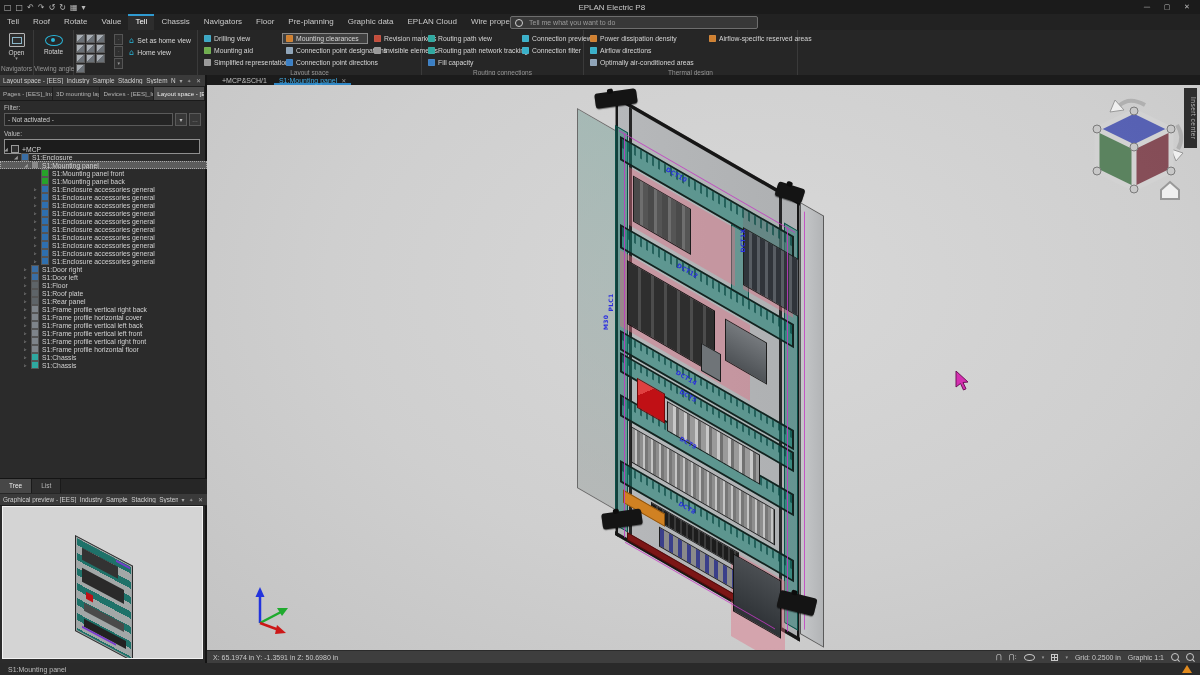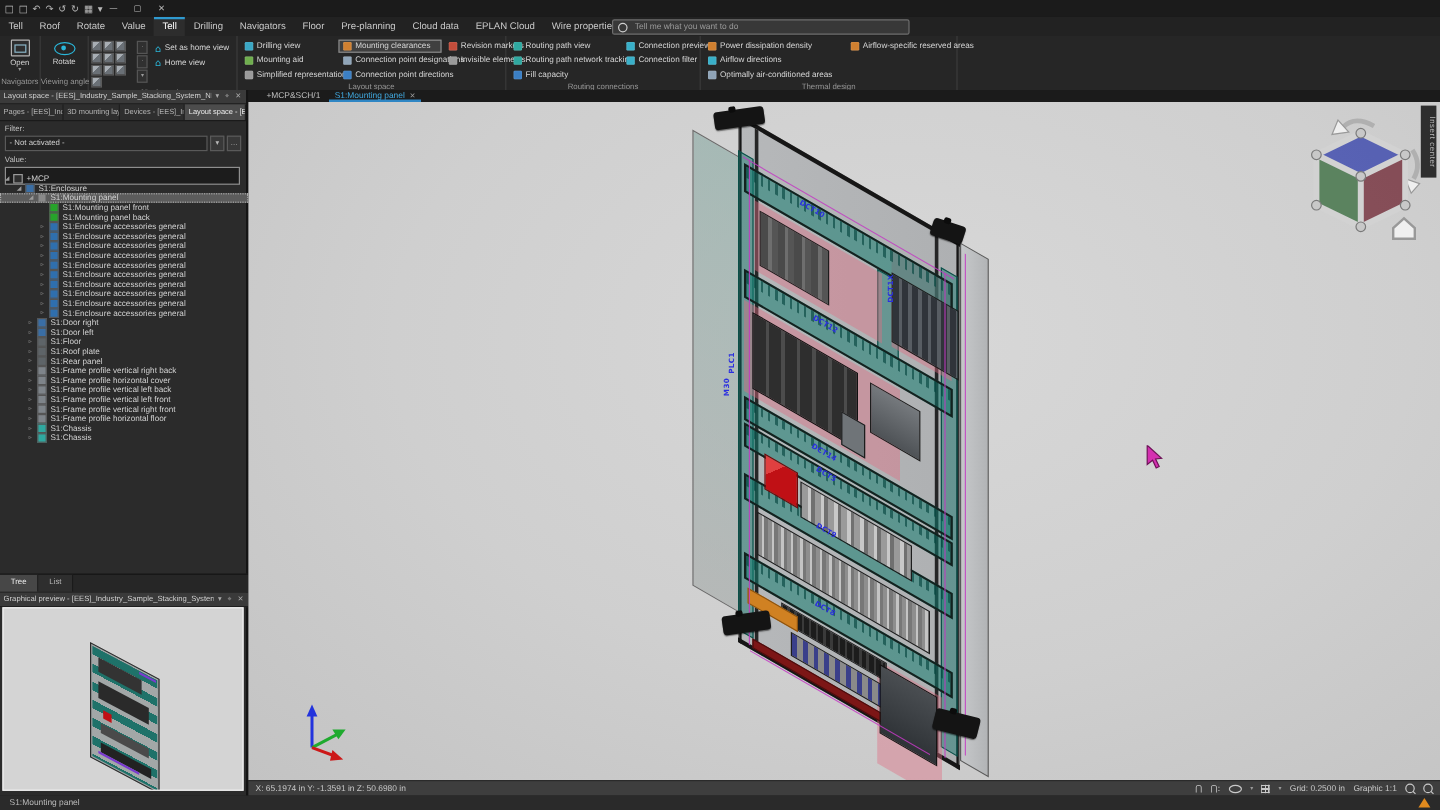--- a/index.html
+++ b/index.html
@@ -158,40 +158,41 @@
     <div class="qat">
       <span>□</span>
       <span>□</span>
       <span>↶</span>
       <span>↷</span>
       <span>↺</span>
       <span>↻</span>
       <span>▦</span>
       <span>▾</span>
     </div>
+    <div class="title">EPLAN Electric P8</div>
     <div class="winctl">
       <span>—</span>
       <span>▢</span>
       <span>✕</span>
     </div>
   </div>
 
   <div id="menubar">
     <div class="menutabs">
 
     <div class="mtab"><span>Tell</span></div>
         <div class="mtab"><span>Roof</span></div>
         <div class="mtab"><span>Rotate</span></div>
         <div class="mtab"><span>Value</span></div>
         <div class="mtab active"><span>Tell</span></div>
-        <div class="mtab"><span>Drilling</span></div>
+        <div class="mtab"><span>Chassis</span></div>
         <div class="mtab"><span>Navigators</span></div>
         <div class="mtab"><span>Floor</span></div>
         <div class="mtab"><span>Pre-planning</span></div>
-        <div class="mtab"><span>Cloud data</span></div>
+        <div class="mtab"><span>Graphic data</span></div>
         <div class="mtab"><span>EPLAN Cloud</span></div>
         <div class="mtab"><span>Wire properties</span></div>
         <div class="mtab"><span>SPM Tools</span></div>
         <div class="mtab"><span>E3DInterface</span></div>
       </div>
     <div class="searchbox">
       <span class="sico"></span>
       <input placeholder="Tell me what you want to do" style="">
     </div>
   </div>

